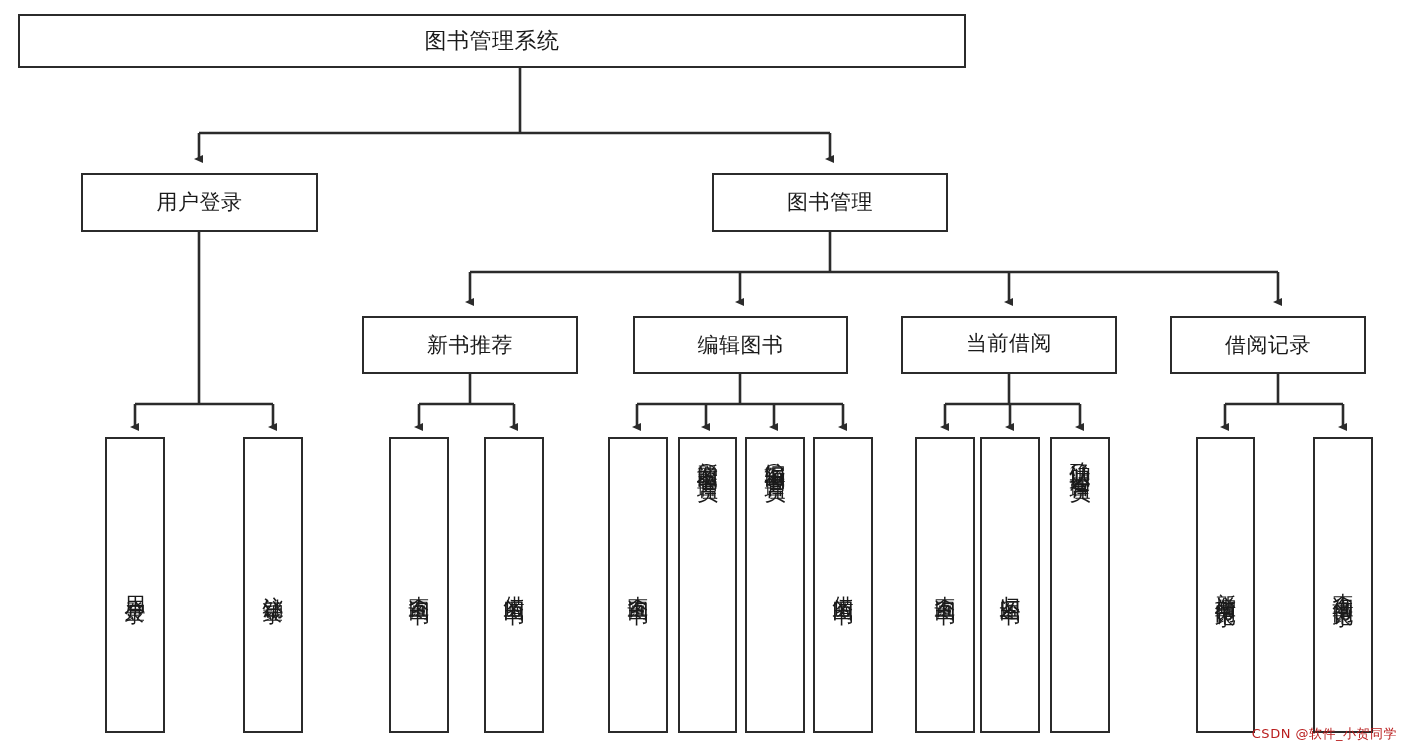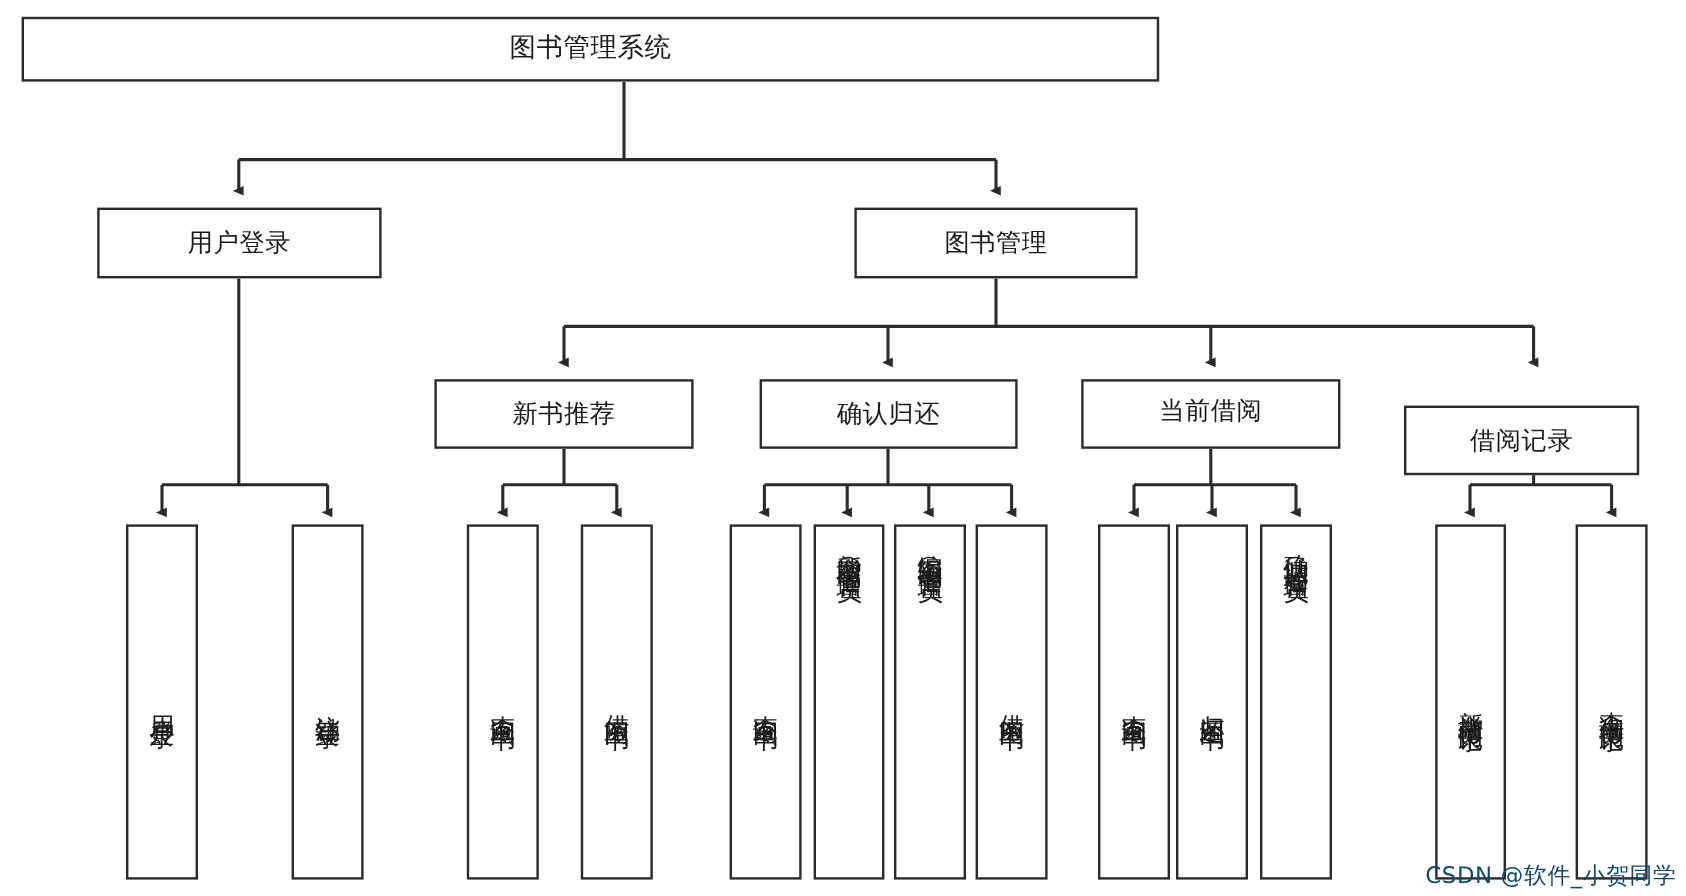--- a/index.html
+++ b/index.html
@@ -63,22 +63,22 @@
     white-space: nowrap;
   }
   .node.v.mid {
     align-items: center;
     padding-top: 0;
   }
   .watermark {
     position: absolute;
     right: 8px;
     bottom: 4px;
-    font-size: 19px;
-    color: #0c4a6e;
+    font-size: 13px;
+    color: #b91c1c;
     letter-spacing: 0.5px;
     white-space: nowrap;
     user-select: none;
   }
 </style>
 </head>
 <body>
 
 <div id="canvas">
 
@@ -140,26 +140,26 @@
     <span class="label">用户登录</span>
   </div>
   <div class="node h" style="left:712px; top:173px; width:236px; height:59px;">
     <span class="label">图书管理</span>
   </div>
 
   <div class="node h" style="left:362px; top:316px; width:216px; height:58px;">
     <span class="label">新书推荐</span>
   </div>
   <div class="node h" style="left:633px; top:316px; width:215px; height:58px;">
-    <span class="label">确认归还</span>
+    <span class="label">编辑图书</span>
   </div>
   <div class="node h" style="left:901px; top:316px; width:216px; height:58px;font-family:Liberation Mono, monospace;">
     <span class="label">当前借阅</span>
   </div>
-  <div class="node h" style="left:1170px; top:316px; width:196px; height:58px;margin-top:22px;">
+  <div class="node h" style="left:1170px; top:316px; width:196px; height:58px;">
     <span class="label">借阅记录</span>
   </div>
 
   <div class="node v mid" style="left:105px; top:437px; width:60px; height:296px;">
     <span class="label">用户登录</span>
   </div>
   <div class="node v mid" style="left:243px; top:437px; width:60px; height:296px;">
     <span class="label">注销登录</span>
   </div>
 

